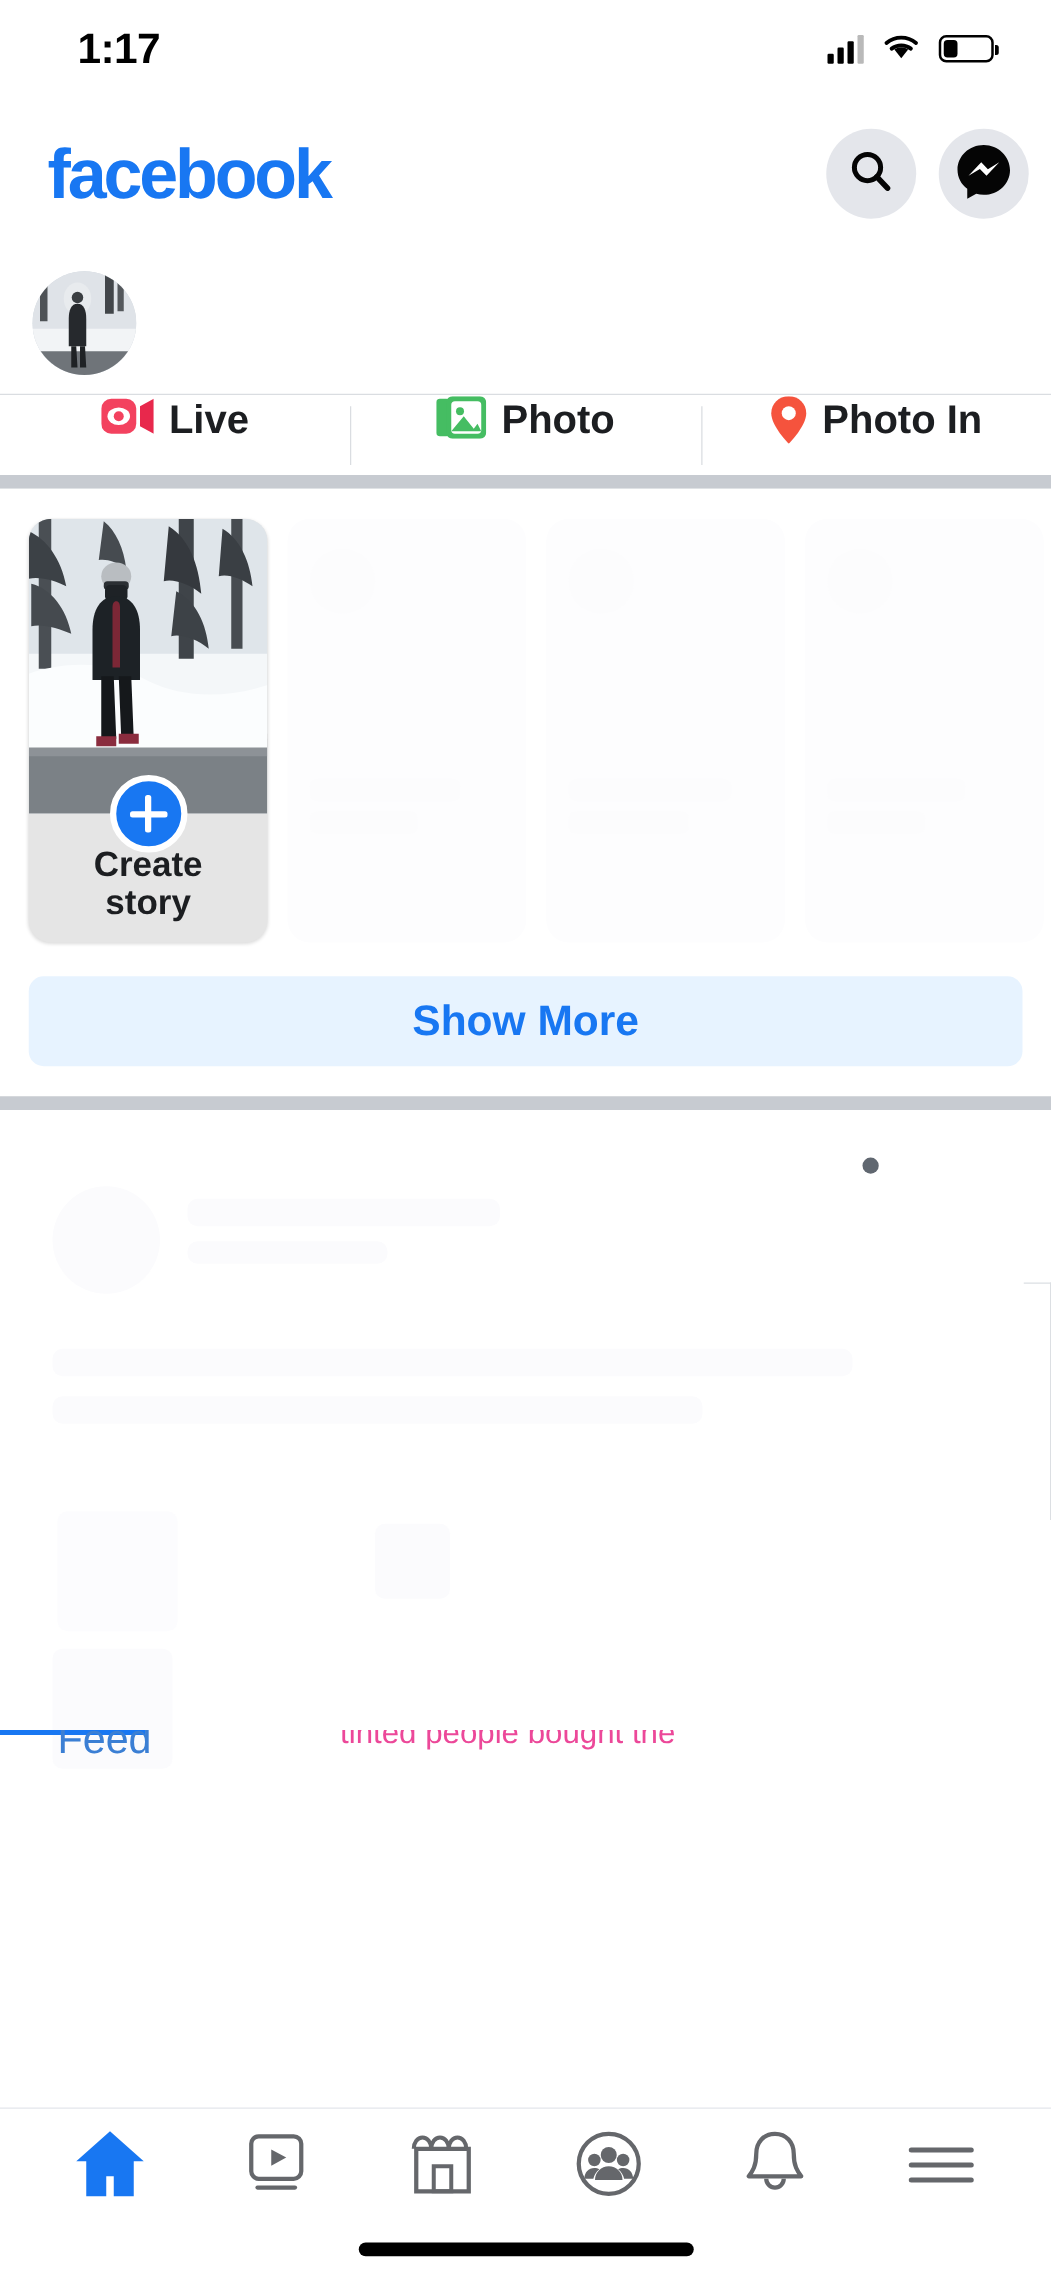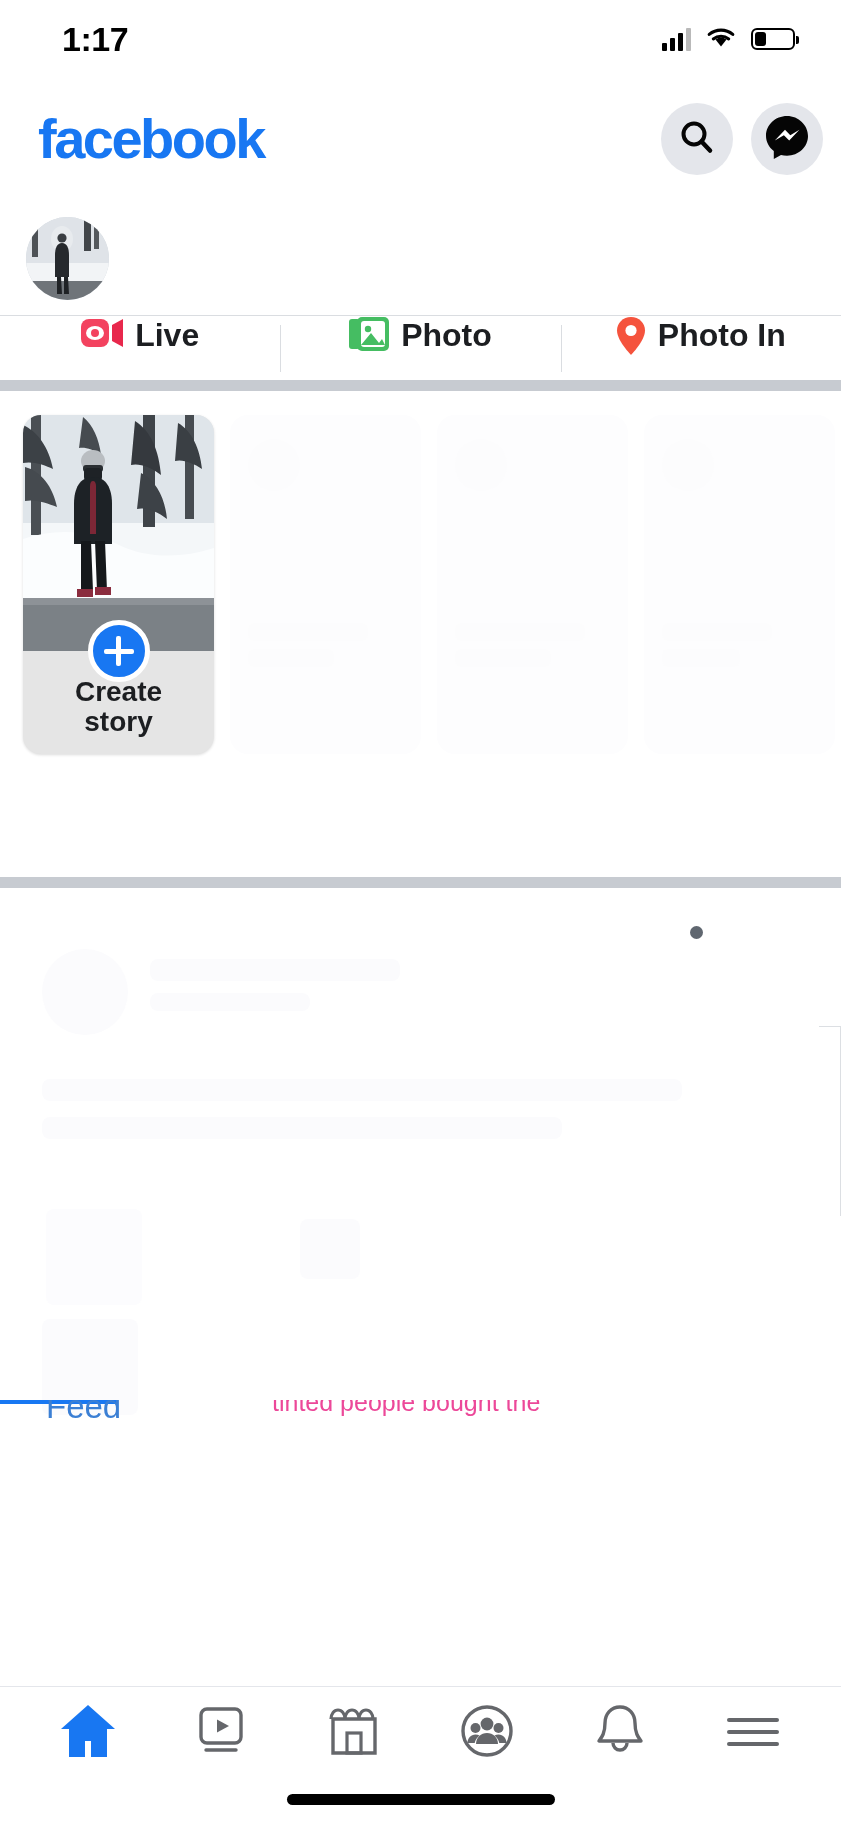--- a/index.html
+++ b/index.html
@@ -98,21 +98,21 @@
   .showmore-label { font-size:34px; color:#1877f2; font-weight:600; }
 
   
   .feed { position:absolute; top:889px; left:0; width:841px; height:545px; background:#fff; overflow:hidden; }
   .ghost { position:absolute; background:#fbfbfd; border-radius:8px; }
   .ghost-thumb { position:absolute; left:46px; width:96px; height:96px; background:#fcfcfe; border-radius:8px; }
   .load-dot { position:absolute; right:138px; top:37px; width:13px; height:13px; border-radius:50%; background:#606770; }
   .edge-line { position:absolute; right:0; top:137px; width:1px; height:190px; background:#dcdfe3; }
   .edge-cap { position:absolute; right:0; top:137px; width:22px; height:1px; background:#dcdfe3; }
 
-  .feed-partial { position:absolute; left:0; bottom:0; width:841px; height:34px; overflow:hidden; }
+  .feed-partial { position:absolute; left:0; bottom:16px; width:841px; height:34px; overflow:hidden; }
   .fp-text { position:absolute; left:272px; top:-12px; font-size:25px; color:#ec4899; white-space:nowrap; }
   .fp-link { position:absolute; left:46px; top:-12px; font-size:33px; color:#3b7fd4; white-space:nowrap; }
   .fp-underline { position:absolute; left:0; top:0; width:116px; height:4px; background:#1877f2; }
 
   
   .bottomnav {
     position:absolute; bottom:0; left:0; width:841px; height:135px;
     background:#fff; border-top:1px solid #e4e6eb;
   }
   .nav-items { display:flex; align-items:center; height:92px; padding:0 22px; }
@@ -282,20 +282,23 @@
       </div>
 
       <div class="skeleton-card" style="position:relative;">
         <span class="sk-line" style="left:18px; top:208px; width:110px; height:18px;"></span>
         <span class="sk-line" style="left:18px; top:234px; width:78px; height:18px;"></span>
         <span class="sk-line" style="left:18px; top:24px; width:52px; height:52px; border-radius:50%;"></span>
       </div>
 
     </div>
 
+    <div class="showmore" style="top:390px; left:23px;">
+      <span class="showmore-label">Show More</span>
+    </div>
   </div>
 
   <div class="gapbar" style="top:877px;"></div>
 
   <div class="feed">
     <span class="load-dot"></span>
     <span class="edge-line"></span>
     <span class="edge-cap"></span>
 
     <span class="ghost" style="left:42px; top:60px; width:86px; height:86px; border-radius:50%;"></span>

